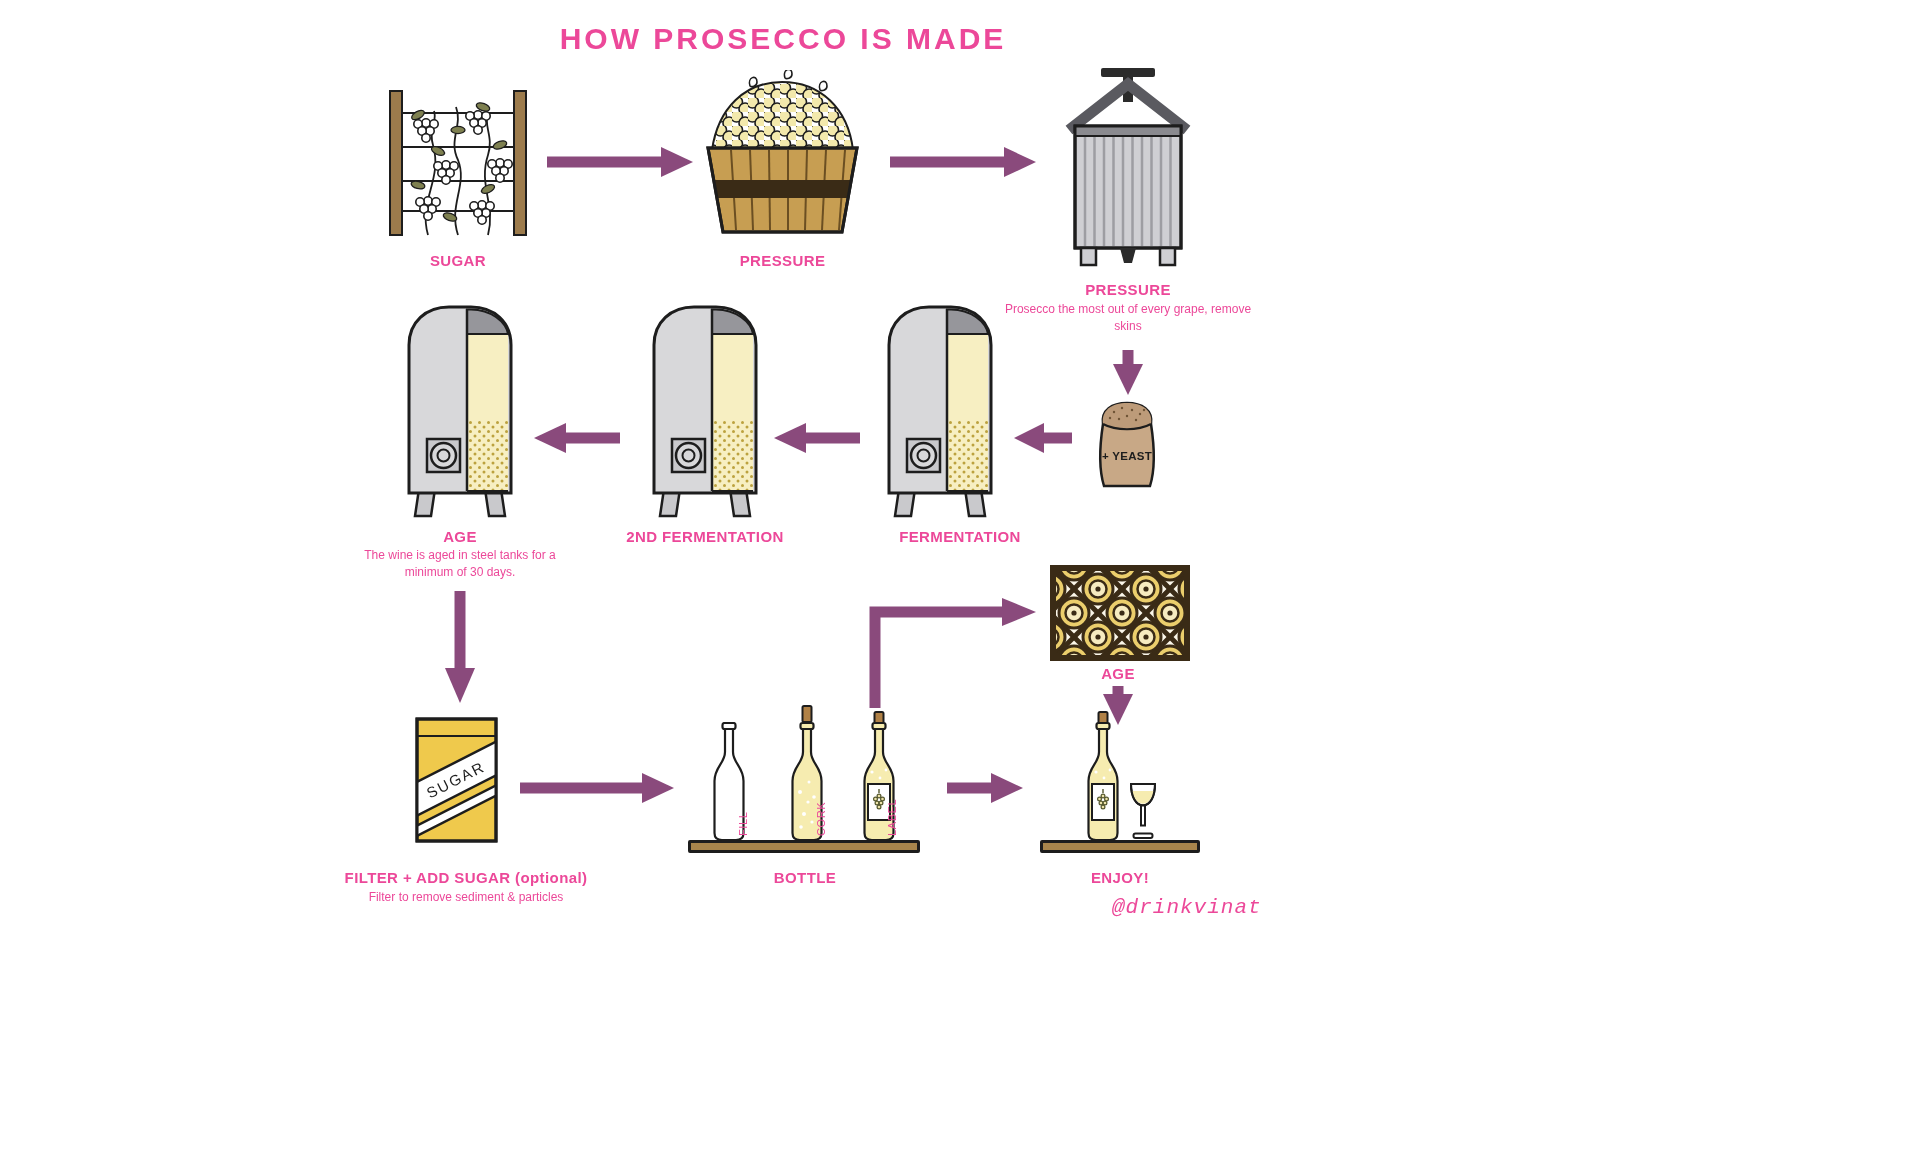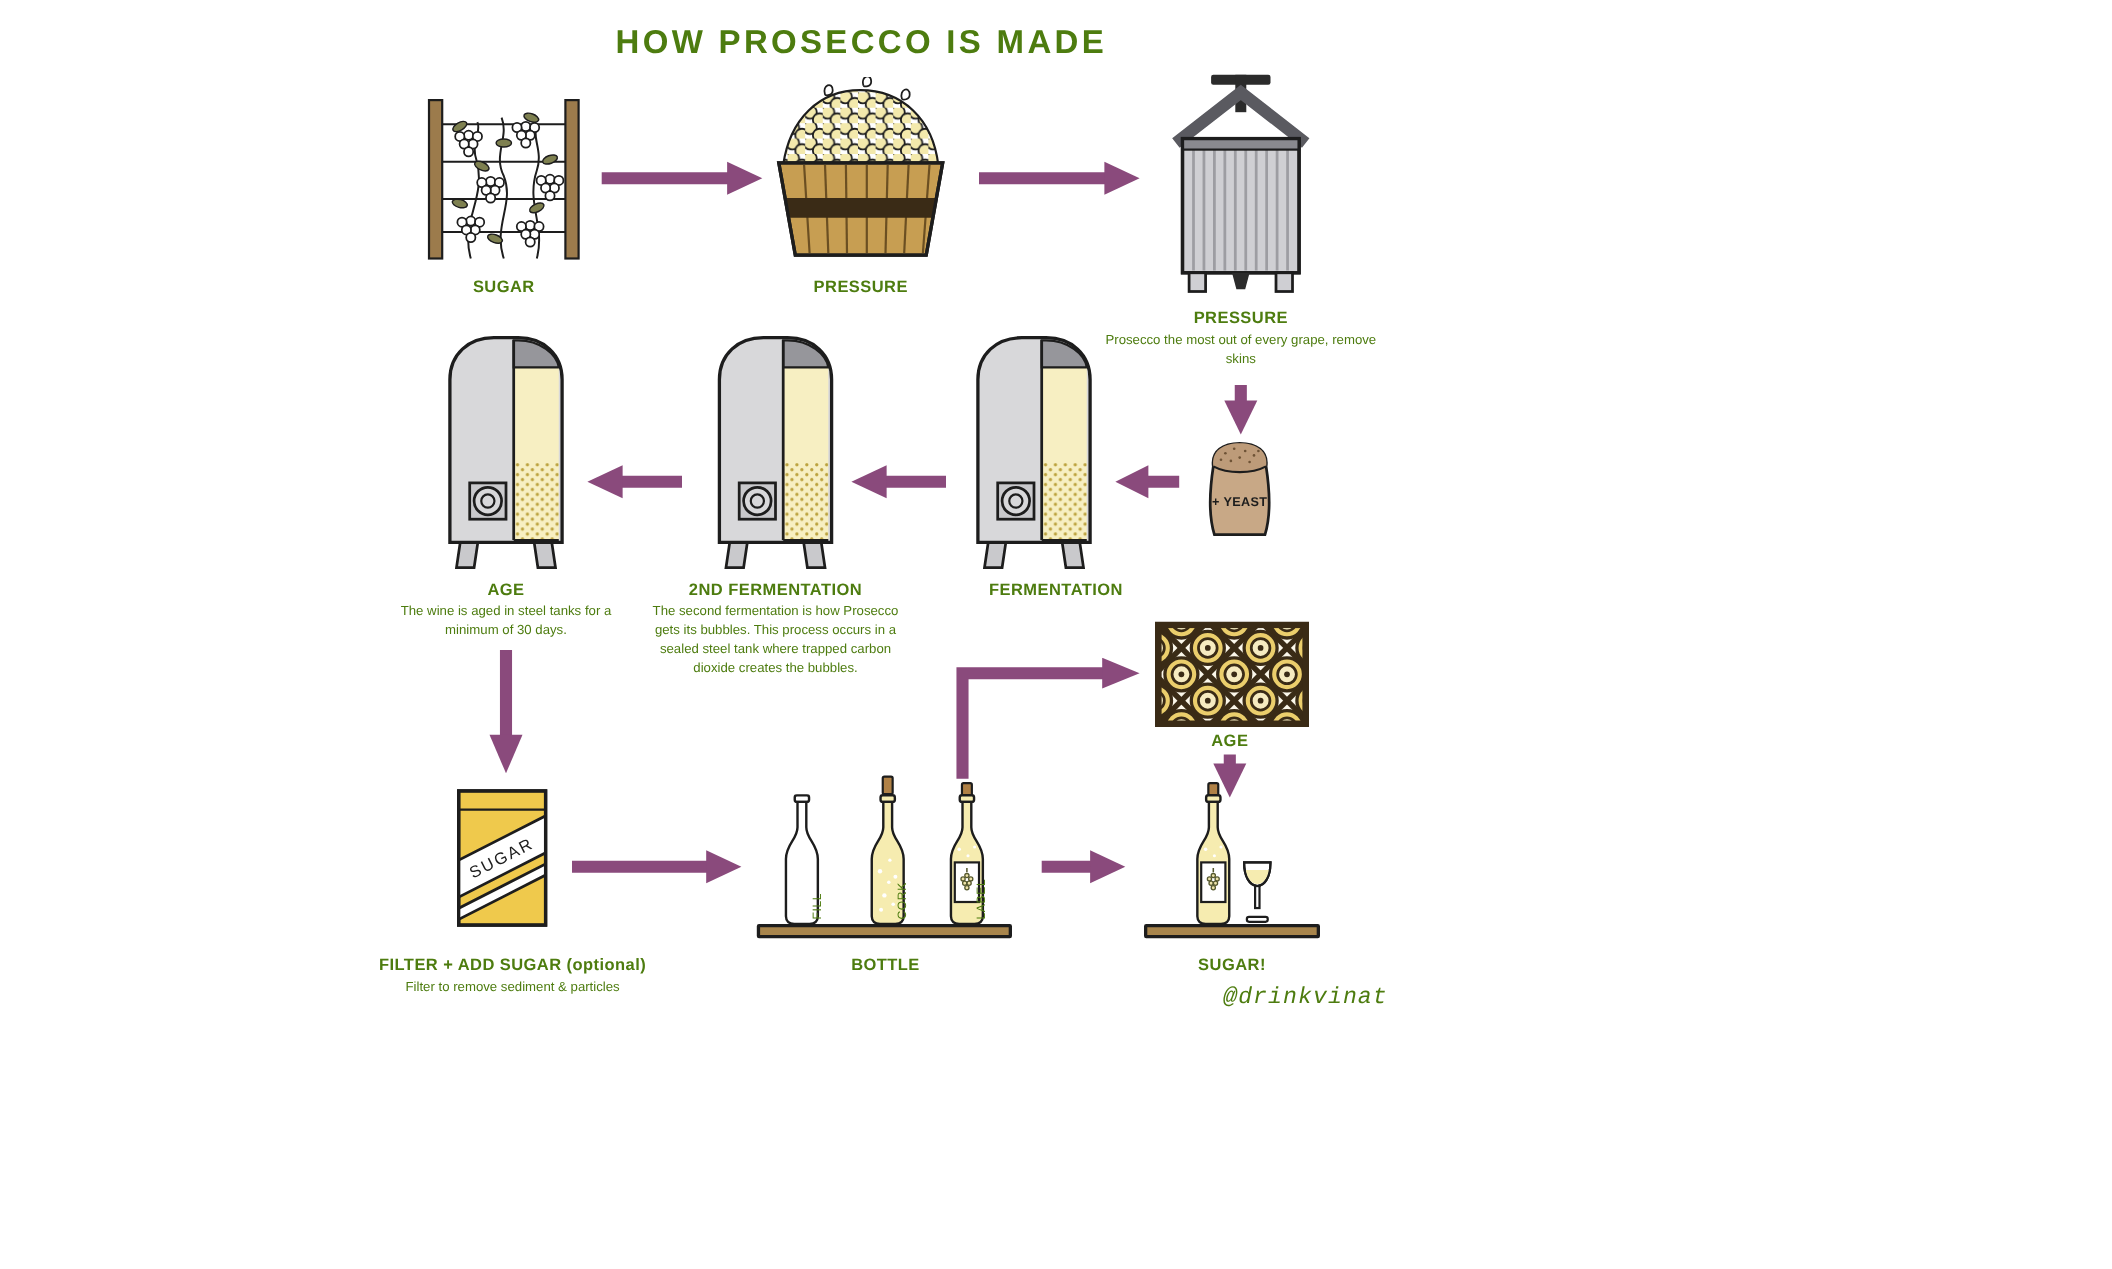--- a/index.html
+++ b/index.html
@@ -1,18 +1,18 @@
 <!DOCTYPE html>
 <html style="--arrow: #8A4A7C; --gold: #EFC94C; --wine_pale: #F6ECB0; --steel_gray: #D8D8DA; --wood_tan: #A8854C;"><head>
 <meta charset="utf-8">
 <style>
   *{margin:0;padding:0;box-sizing:border-box}
   html,body{background:#ffffff}
   .canvas{position:relative;width:1920px;height:1154px;background:#fff;overflow:hidden;
-          font-family:"Liberation Sans",sans-serif;color:#4d7c0f}
+          font-family:"Liberation Sans",sans-serif;color:#ec4899}
   .abs{position:absolute}
   .title{font-size:30px;font-weight:bold;letter-spacing:3px;text-align:center}
   .label{font-size:15px;font-weight:bold;letter-spacing:.4px;text-align:center}
   .caption{font-size:12px;line-height:1.45;text-align:center}
   .vlabel{font-size:11px;letter-spacing:.6px;line-height:14px;white-space:nowrap;
           transform:rotate(-90deg);transform-origin:left bottom}
   .credit{font-family:Liberation Mono, monospace;font-style:italic;font-size:21px;letter-spacing:1px}
   .shelf{background:var(--wood_tan,#A8854C);border:3px solid #1d1d1d;border-radius:2px}
   svg.arrow line,svg.arrow polyline{stroke:var(--arrow,#8A4A7C);stroke-width:11;fill:none}
   svg.arrow polygon{fill:var(--arrow,#8A4A7C)}
@@ -193,21 +193,20 @@
 
   <svg class="abs arrow" style="left:772px;top:420px" width="90" height="36" viewBox="0 0 90 36">
     <line x1="88" y1="18" x2="30" y2="18"></line>
       <polygon points="34,3 2,18 34,33"></polygon>
   </svg>
 
   <svg class="abs" style="left:650px;top:303px" width="110" height="218" viewBox="0 0 110 218">
       <use href="#sym-tank"></use>
     </svg>
   <div class="abs label" style="left:595px;top:528px;width:220px">2ND FERMENTATION</div>
-  <div class="abs caption" style="left:581px;top:547px;width:248px">The second fermentation is how Prosecco gets its bubbles. This process occurs in a sealed steel tank where trapped carbon dioxide creates the bubbles.</div>
 
   <svg class="abs arrow" style="left:532px;top:420px" width="90" height="36" viewBox="0 0 90 36">
     <line x1="88" y1="18" x2="30" y2="18"></line>
       <polygon points="34,3 2,18 34,33"></polygon>
   </svg>
 
   <svg class="abs" style="left:405px;top:303px" width="110" height="218" viewBox="0 0 110 218">
       <use href="#sym-tank"></use>
     </svg>
   <div class="abs label" style="left:370px;top:528px;width:180px">AGE</div>
@@ -403,17 +402,17 @@
   <svg class="abs" style="left:1086px;top:704px" width="34" height="140" viewBox="0 0 34 140">
       <use href="#sym-lbottle"></use>
     </svg>
   <svg class="abs" style="left:1128px;top:782px" width="30" height="58" viewBox="0 0 30 58">
     <path d="M3,2 L27,2 C27,15 22,23 15,23.5 C8,23 3,15 3,2 Z" fill="#ffffff" stroke="#1d1d1d" stroke-width="2"></path>
     <path d="M4.3,9 L25.7,9 C24.5,16.5 20.5,21.5 15,21.8 C9.5,21.5 5.5,16.5 4.3,9 Z" fill="#F6ECB0"></path>
     <path d="M3,2 L27,2 C27,15 22,23 15,23.5 C8,23 3,15 3,2 Z" fill="none" stroke="#1d1d1d" stroke-width="2"></path>
     <rect x="13" y="23.5" width="4" height="20" fill="#ffffff" stroke="#1d1d1d" stroke-width="2"></rect>
     <rect x="5.5" y="51.5" width="19" height="4.5" rx="2" fill="#ffffff" stroke="#1d1d1d" stroke-width="2"></rect>
   </svg>
-  <div class="abs label" style="left:1030px;top:869px;width:180px">SUGAR!</div>
+  <div class="abs label" style="left:1030px;top:869px;width:180px">ENJOY!</div>
 
   <div class="abs credit" style="left:1112px;top:896px">@drinkvinat</div>
 
 </div>
 
 </body></html>

